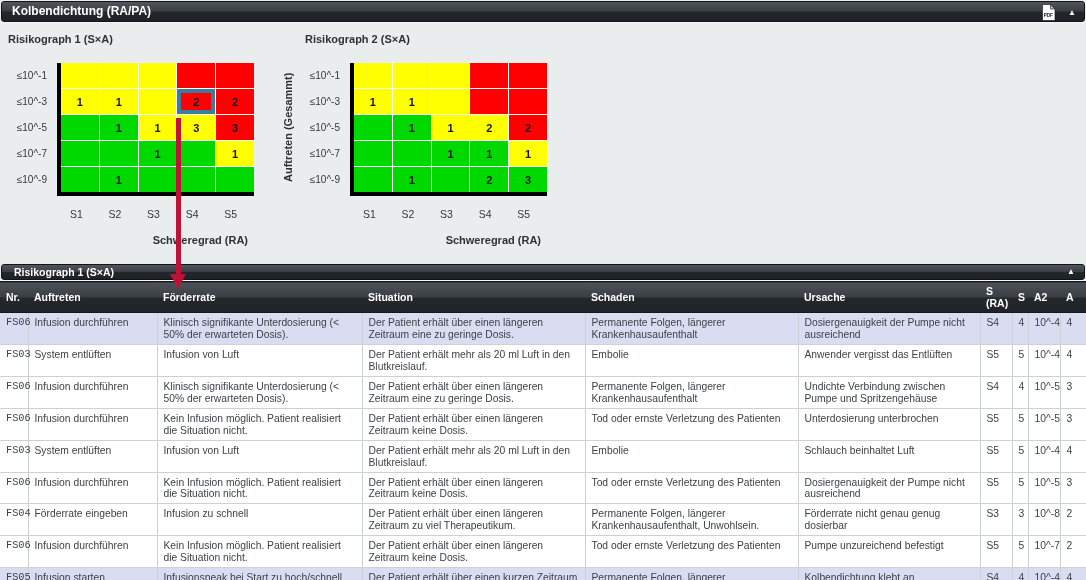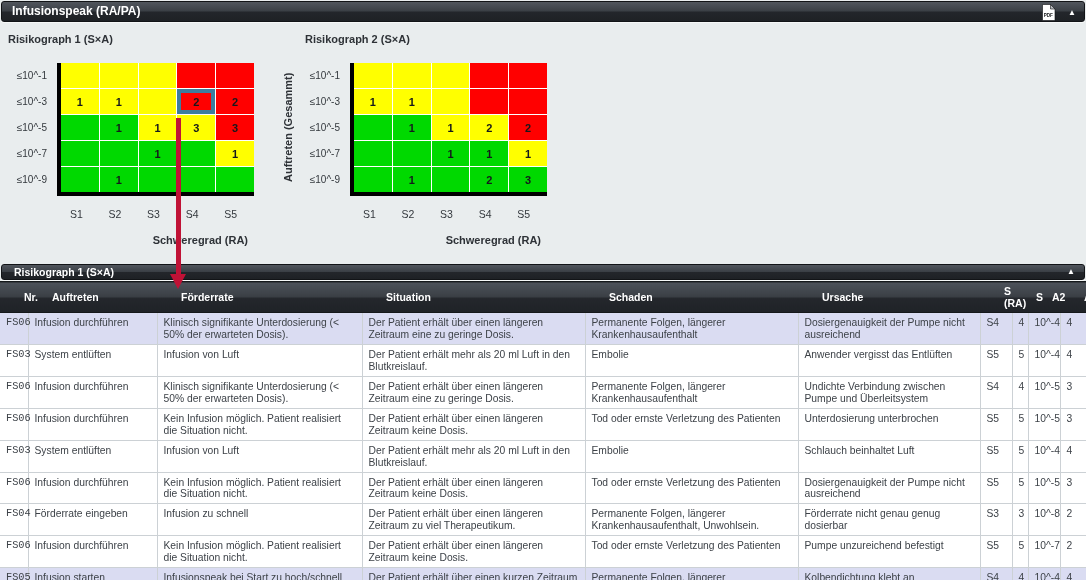--- a/index.html
+++ b/index.html
@@ -53,38 +53,38 @@
     border-left:8px solid transparent;border-right:8px solid transparent;border-top:15px solid #c01236;}
   
   #section-bar{position:absolute;left:1px;top:264px;width:1084px;height:16px;
     font-size:10.5px;font-weight:bold;line-height:14px;padding-left:12px;}
   #section-bar .collapse-btn{position:absolute;right:9px;top:3px;}
   #table-area{position:absolute;left:0;top:281px;width:1086px;height:299px;overflow:hidden;}
   table{border-collapse:collapse;table-layout:fixed;width:1086px;}
   thead th{
     background:linear-gradient(180deg,#4d525a 0%,#3a3f45 48%,#24272c 52%,#1f2227 100%);
     color:#fff;font-size:10.5px;font-weight:bold;text-align:left;
-    padding:3px 24px;height:23px;vertical-align:middle;line-height:1.15;
+    padding:3px 6px;height:23px;vertical-align:middle;line-height:1.15;
     border-top:1px solid #15181b;border-bottom:1px solid #15181b;cursor:pointer;}
   tbody td{
     background:#fff;font-size:10.3px;line-height:1.16;color:#3d4248;
     padding:4px 6px 3px;vertical-align:top;
     border:1px solid #ccd1d5;border-top:none;}
   tbody td:first-child{border-left:none;font-family:Liberation Mono, monospace;}
   tbody td:last-child{border-right:none;}
   tbody tr{height:30px;cursor:pointer;}
   tbody tr.hl td{background:#dadcf2;}
   
   .pdf-icon{display:inline-block;cursor:pointer;line-height:0;}
 </style>
 </head>
 <body>
 
 <div id="titlebar" class="darkbar">
-  <span>Infusionspeak (RA/PA)</span>
+  <span>Kolbendichtung (RA/PA)</span>
   <span class="bar-icons">
     <span class="pdf-icon">
       <svg width="15" height="17" viewBox="0 0 15 17">
         <path d="M1.5 0.5 h8 l4.5 4.5 v11.5 h-12.5 z" fill="#ffffff" stroke="#0c0e10" stroke-width="0.6"></path>
         <path d="M9.5 0.5 l4.5 4.5 h-4.5 z" fill="#b9bcc0" stroke="#0c0e10" stroke-width="0.6"></path>
         <text x="7.3" y="13.3" font-size="4.6" text-anchor="middle" fill="#17191c" font-weight="bold" font-family="Liberation Sans, sans-serif">PDF</text>
       </svg>
     </span>
     <span class="collapse-btn">▲</span>
   </span>
@@ -246,21 +246,21 @@
           <td>5</td>
           <td>10^-4</td>
           <td>4</td>
         </tr>
         <tr>
           <td>FS06</td>
           <td>Infusion durchführen</td>
           <td>Klinisch signifikante Unterdosierung (&lt; 50% der erwarteten Dosis).</td>
           <td>Der Patient erhält über einen längeren Zeitraum eine zu geringe Dosis.</td>
           <td>Permanente Folgen, längerer Krankenhausaufenthalt</td>
-          <td>Undichte Verbindung zwischen Pumpe und Überleitsystem</td>
+          <td>Undichte Verbindung zwischen Pumpe und Spritzengehäuse</td>
           <td>S4</td>
           <td>4</td>
           <td>10^-5</td>
           <td>3</td>
         </tr>
         <tr>
           <td>FS06</td>
           <td>Infusion durchführen</td>
           <td>Kein Infusion möglich. Patient realisiert die Situation nicht.</td>
           <td>Der Patient erhält über einen längeren Zeitraum keine Dosis.</td>

